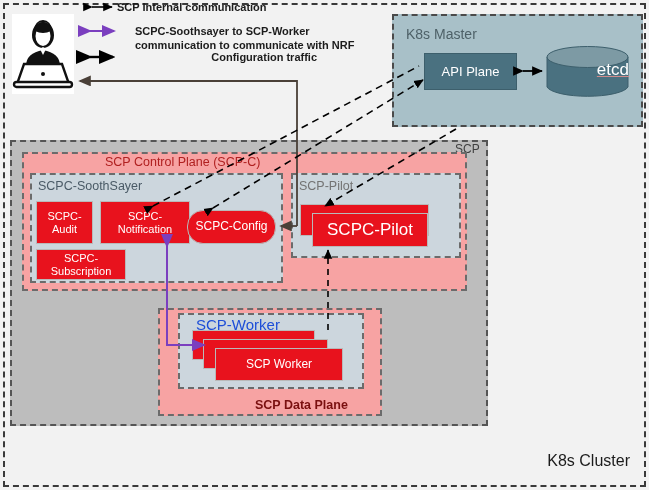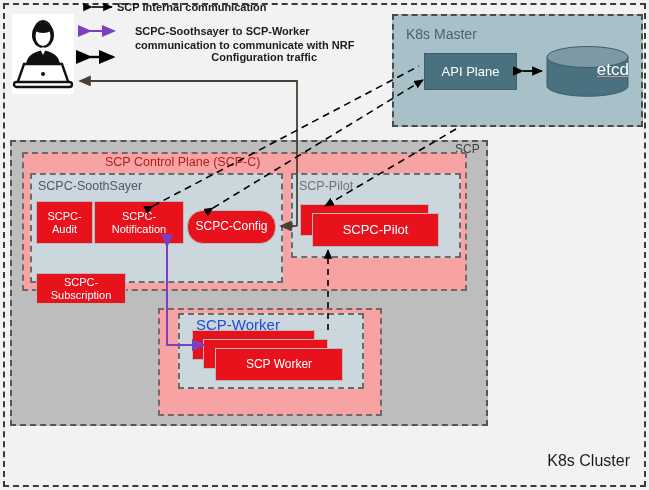--- a/index.html
+++ b/index.html
@@ -30,29 +30,29 @@
   #scp-c-label{left:105px;top:155px;color:#b02020;font-size:12.5px;font-weight:normal;}
 
   
   #soothsayer{left:30px;top:173px;width:253px;height:110px;border:2px dashed #6b6b6b;background:#ccd6dd;}
   #soothsayer-label{left:38px;top:179px;color:#4a5a66;font-size:12.5px;
                     text-decoration-color:#e08080;}
 
   .redbox{background:#e8121d;border:1px solid #b9b9b9;color:#fff;display:flex;align-items:center;
           justify-content:center;text-align:center;font-size:11px;line-height:1.15;}
   #scpc-audit{left:36px;top:201px;width:57px;height:43px;}
-  #scpc-notification{left:94px;top:201px;width:90px;height:43px;}
+  #scpc-notification{left:100px;top:201px;width:90px;height:43px;}
   #scpc-config{left:187px;top:210px;width:89px;height:34px;font-size:12px;border-radius:16px;}
-  #scpc-subscription{left:36px;top:249px;width:90px;height:31px;margin-top:24px;}
+  #scpc-subscription{left:36px;top:249px;width:90px;height:31px;}
 
   
   #pilot-wrap{left:291px;top:173px;width:170px;height:85px;border:2px dashed #6b6b6b;background:#ccd6dd;}
   #pilot-label{left:299px;top:179px;color:#737373;font-size:12.5px;}
   #pilot-back{left:300px;top:204px;width:129px;height:32px;background:#e8121d;border:1px solid #b9b9b9;}
-  #scpc-pilot{left:312px;top:213px;width:127px;height:34px;font-size:13px;}
+  #scpc-pilot{left:312px;top:213px;width:116px;height:34px;font-size:17px;}
 
   
   #scp-data-plane{left:158px;top:308px;width:224px;height:108px;border:2px dashed #6b6b6b;background:#f7a3a3;}
   #data-plane-label{left:255px;top:398px;color:#7a1010;font-size:12.5px;font-weight:bold;}
   #worker-wrap{left:178px;top:313px;width:186px;height:76px;border:2px dashed #6b6b6b;background:#ccd6dd;}
   #worker-label{left:196px;top:316px;color:#1d4ed8;font-size:15px;}
   #worker-b1{left:192px;top:330px;width:123px;height:30px;background:#e8121d;border:1px solid #b9b9b9;}
   #worker-b2{left:203px;top:339px;width:125px;height:30px;background:#e8121d;border:1px solid #b9b9b9;}
   #scp-worker{left:215px;top:348px;width:128px;height:33px;font-size:12px;}
 
@@ -104,20 +104,21 @@
   <div class="abs" id="pilot-label">SCP-Pilot</div>
   <div class="abs" id="pilot-back"></div>
   <div class="abs redbox" id="scpc-pilot">SCPC-Pilot</div>
 
   <div class="abs" id="scp-data-plane"></div>
   <div class="abs" id="worker-wrap"></div>
   <div class="abs" id="worker-label">SCP-Worker</div>
   <div class="abs" id="worker-b1"></div>
   <div class="abs" id="worker-b2"></div>
   <div class="abs redbox" id="scp-worker">SCP Worker</div>
+  <div class="abs" id="data-plane-label">SCP Data Plane</div>
 
   <div class="abs" id="admin-box"></div>
   <svg class="abs" id="admin-icon" viewBox="0 0 62 80">
     <ellipse cx="31" cy="21" rx="11" ry="13" fill="#111"></ellipse>
     <path d="M22,16 a9,10 0 0,1 18,0 v3 a9,11 0 0,0 -18,0 z" fill="#111"></path>
     <ellipse cx="31" cy="22" rx="7.5" ry="10" fill="#fff"></ellipse>
     <path d="M23,17 a8,9 0 0,1 16,0 q-8,4 -16,0 z" fill="#111"></path>
     <path d="M14,52 q0,-13 17,-16 q17,3 17,16 z" fill="#111"></path>
     <path d="M28,35 l3,6 l3,-6 l-3,-2 z" fill="#fff"></path>
     <path d="M30,41 l2,0 l1,11 l-4,0 z" fill="#111"></path>

